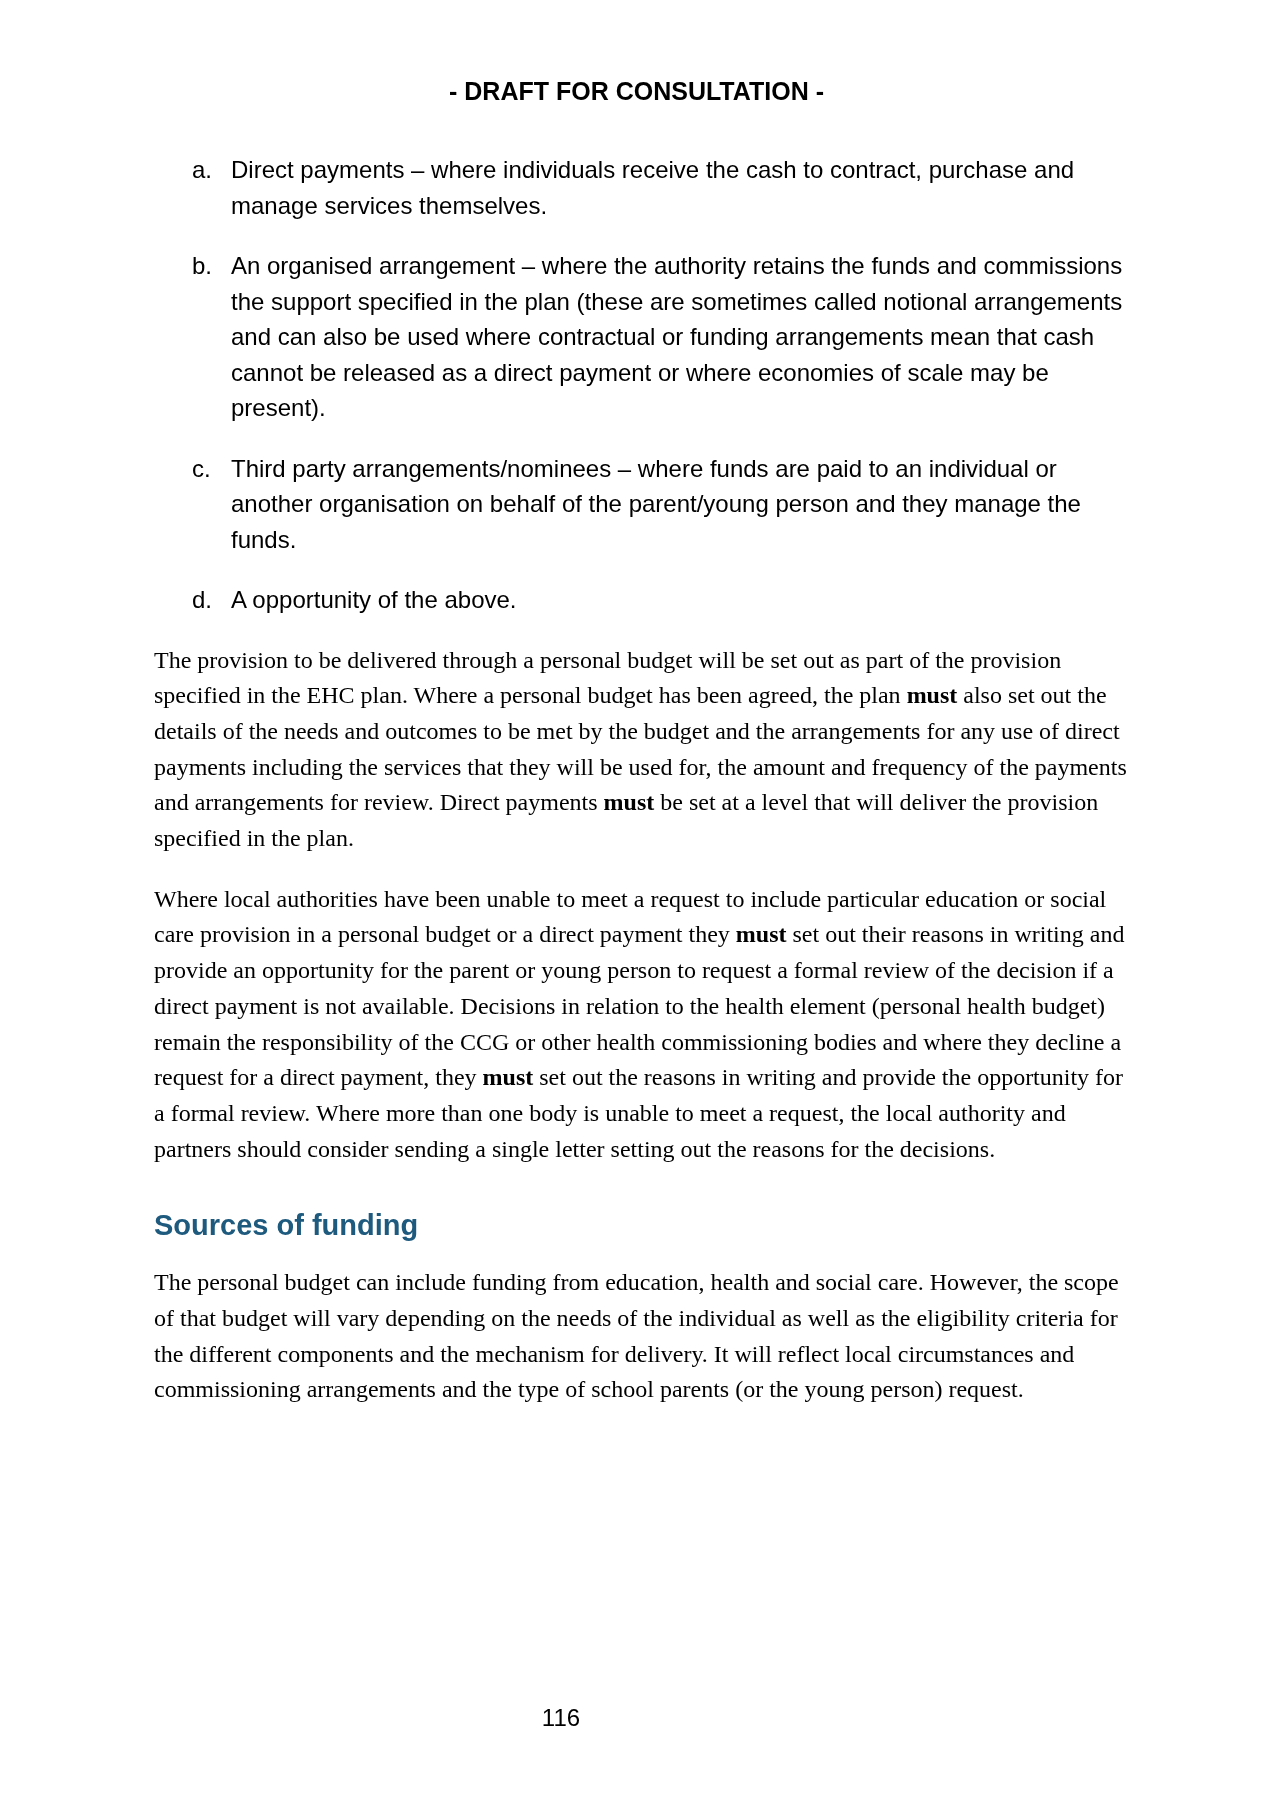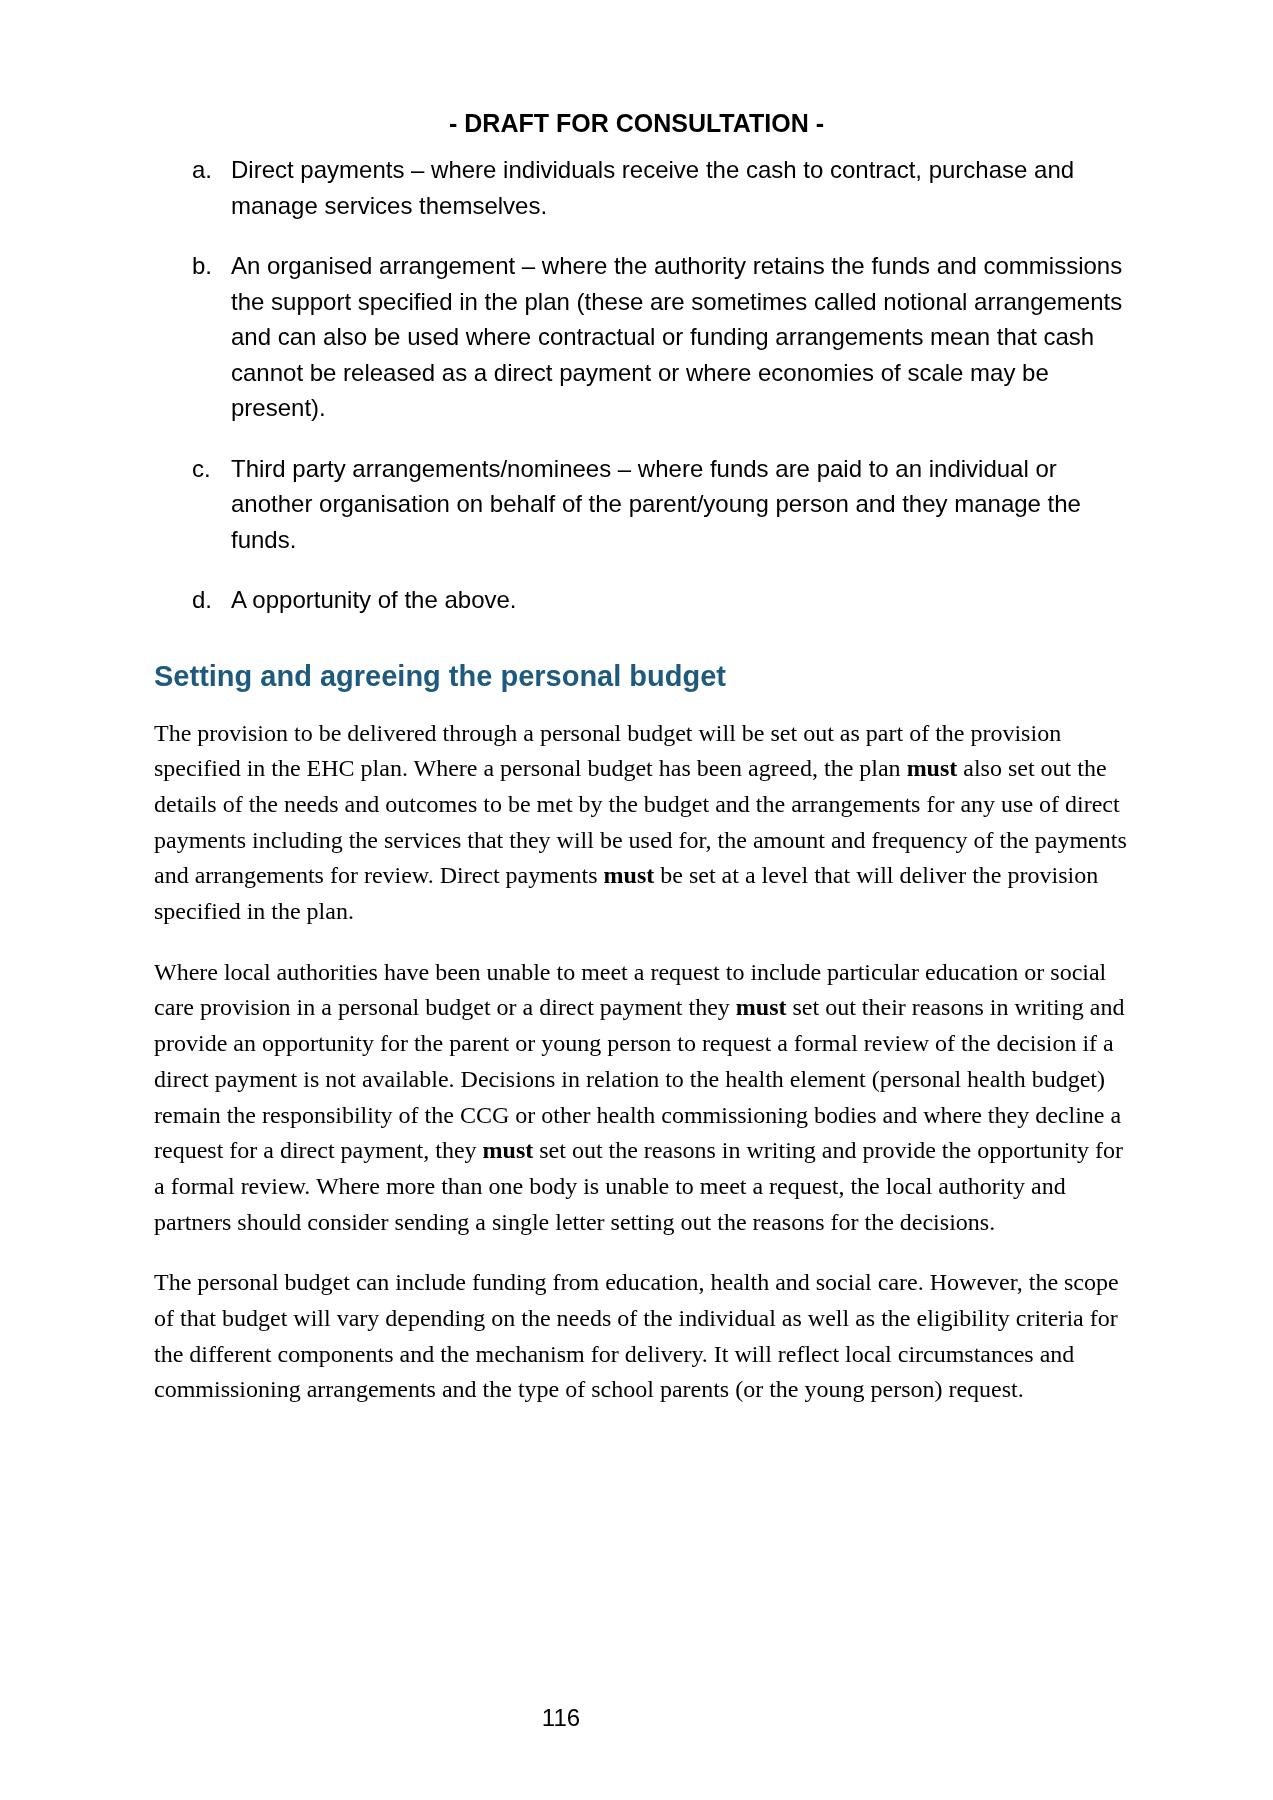--- a/index.html
+++ b/index.html
@@ -17,21 +17,20 @@
     }
     .page-header {
       position: absolute;
       top: 76px;
       left: 0;
       width: 1273px;
       text-align: center;
       font-weight: bold;
       font-size: 25px;
       line-height: 30px;
-      margin-top: 32px;
     }
     .content {
       position: absolute;
       left: 154px;
       top: 152px;
       width: 980px;
     }
     .list {
       margin: 0;
       padding: 0;
@@ -91,29 +90,29 @@
     <li class="list-item">
       <span class="list-marker">c.</span>
       <span>Third party arrangements/nominees – where funds are paid to an individual or another organisation on behalf of the parent/young person and they manage the funds.</span>
     </li>
     <li class="list-item">
       <span class="list-marker">d.</span>
       <span>A opportunity of the above.</span>
     </li>
   </ul>
 
-  <h2 class="section-heading">Setting and agreeing the personal budget</h2>
 
   <p class="para">
     <span>The provision to be delivered through a personal budget will be set out as part of the provision specified in the EHC plan. Where a personal budget has been agreed, the plan </span><b>must</b><span> also set out the details of the needs and outcomes to be met by the budget and the arrangements for any use of direct payments including the services that they will be used for, the amount and frequency of the payments and arrangements for review. Direct payments </span><b>must</b><span> be set at a level that will deliver the provision specified in the plan.</span>
   </p>
 
   <p class="para">
     <span>Where local authorities have been unable to meet a request to include particular education or social care provision in a personal budget or a direct payment they </span><b>must</b><span> set out their reasons in writing and provide an opportunity for the parent or young person to request a formal review of the decision if a direct payment is not available. Decisions in relation to the health element (personal health budget) remain the responsibility of the CCG or other health commissioning bodies and where they decline a request for a direct payment, they </span><b>must</b><span> set out the reasons in writing and provide the opportunity for a formal review. Where more than one body is unable to meet a request, the local authority and partners should consider sending a single letter setting out the reasons for the decisions.</span>
   </p>
 
+  <h2 class="section-heading">Sources of funding</h2>
 
   <p class="para">
     <span>The personal budget can include funding from education, health and social care. However, the scope of that budget will vary depending on the needs of the individual as well as the eligibility criteria for the different components and the mechanism for delivery. It will reflect local circumstances and commissioning arrangements and the type of school parents (or the young person) request.</span>
   </p>
 </div>
 
 <div class="page-number">116</div>
 
 </body></html>

